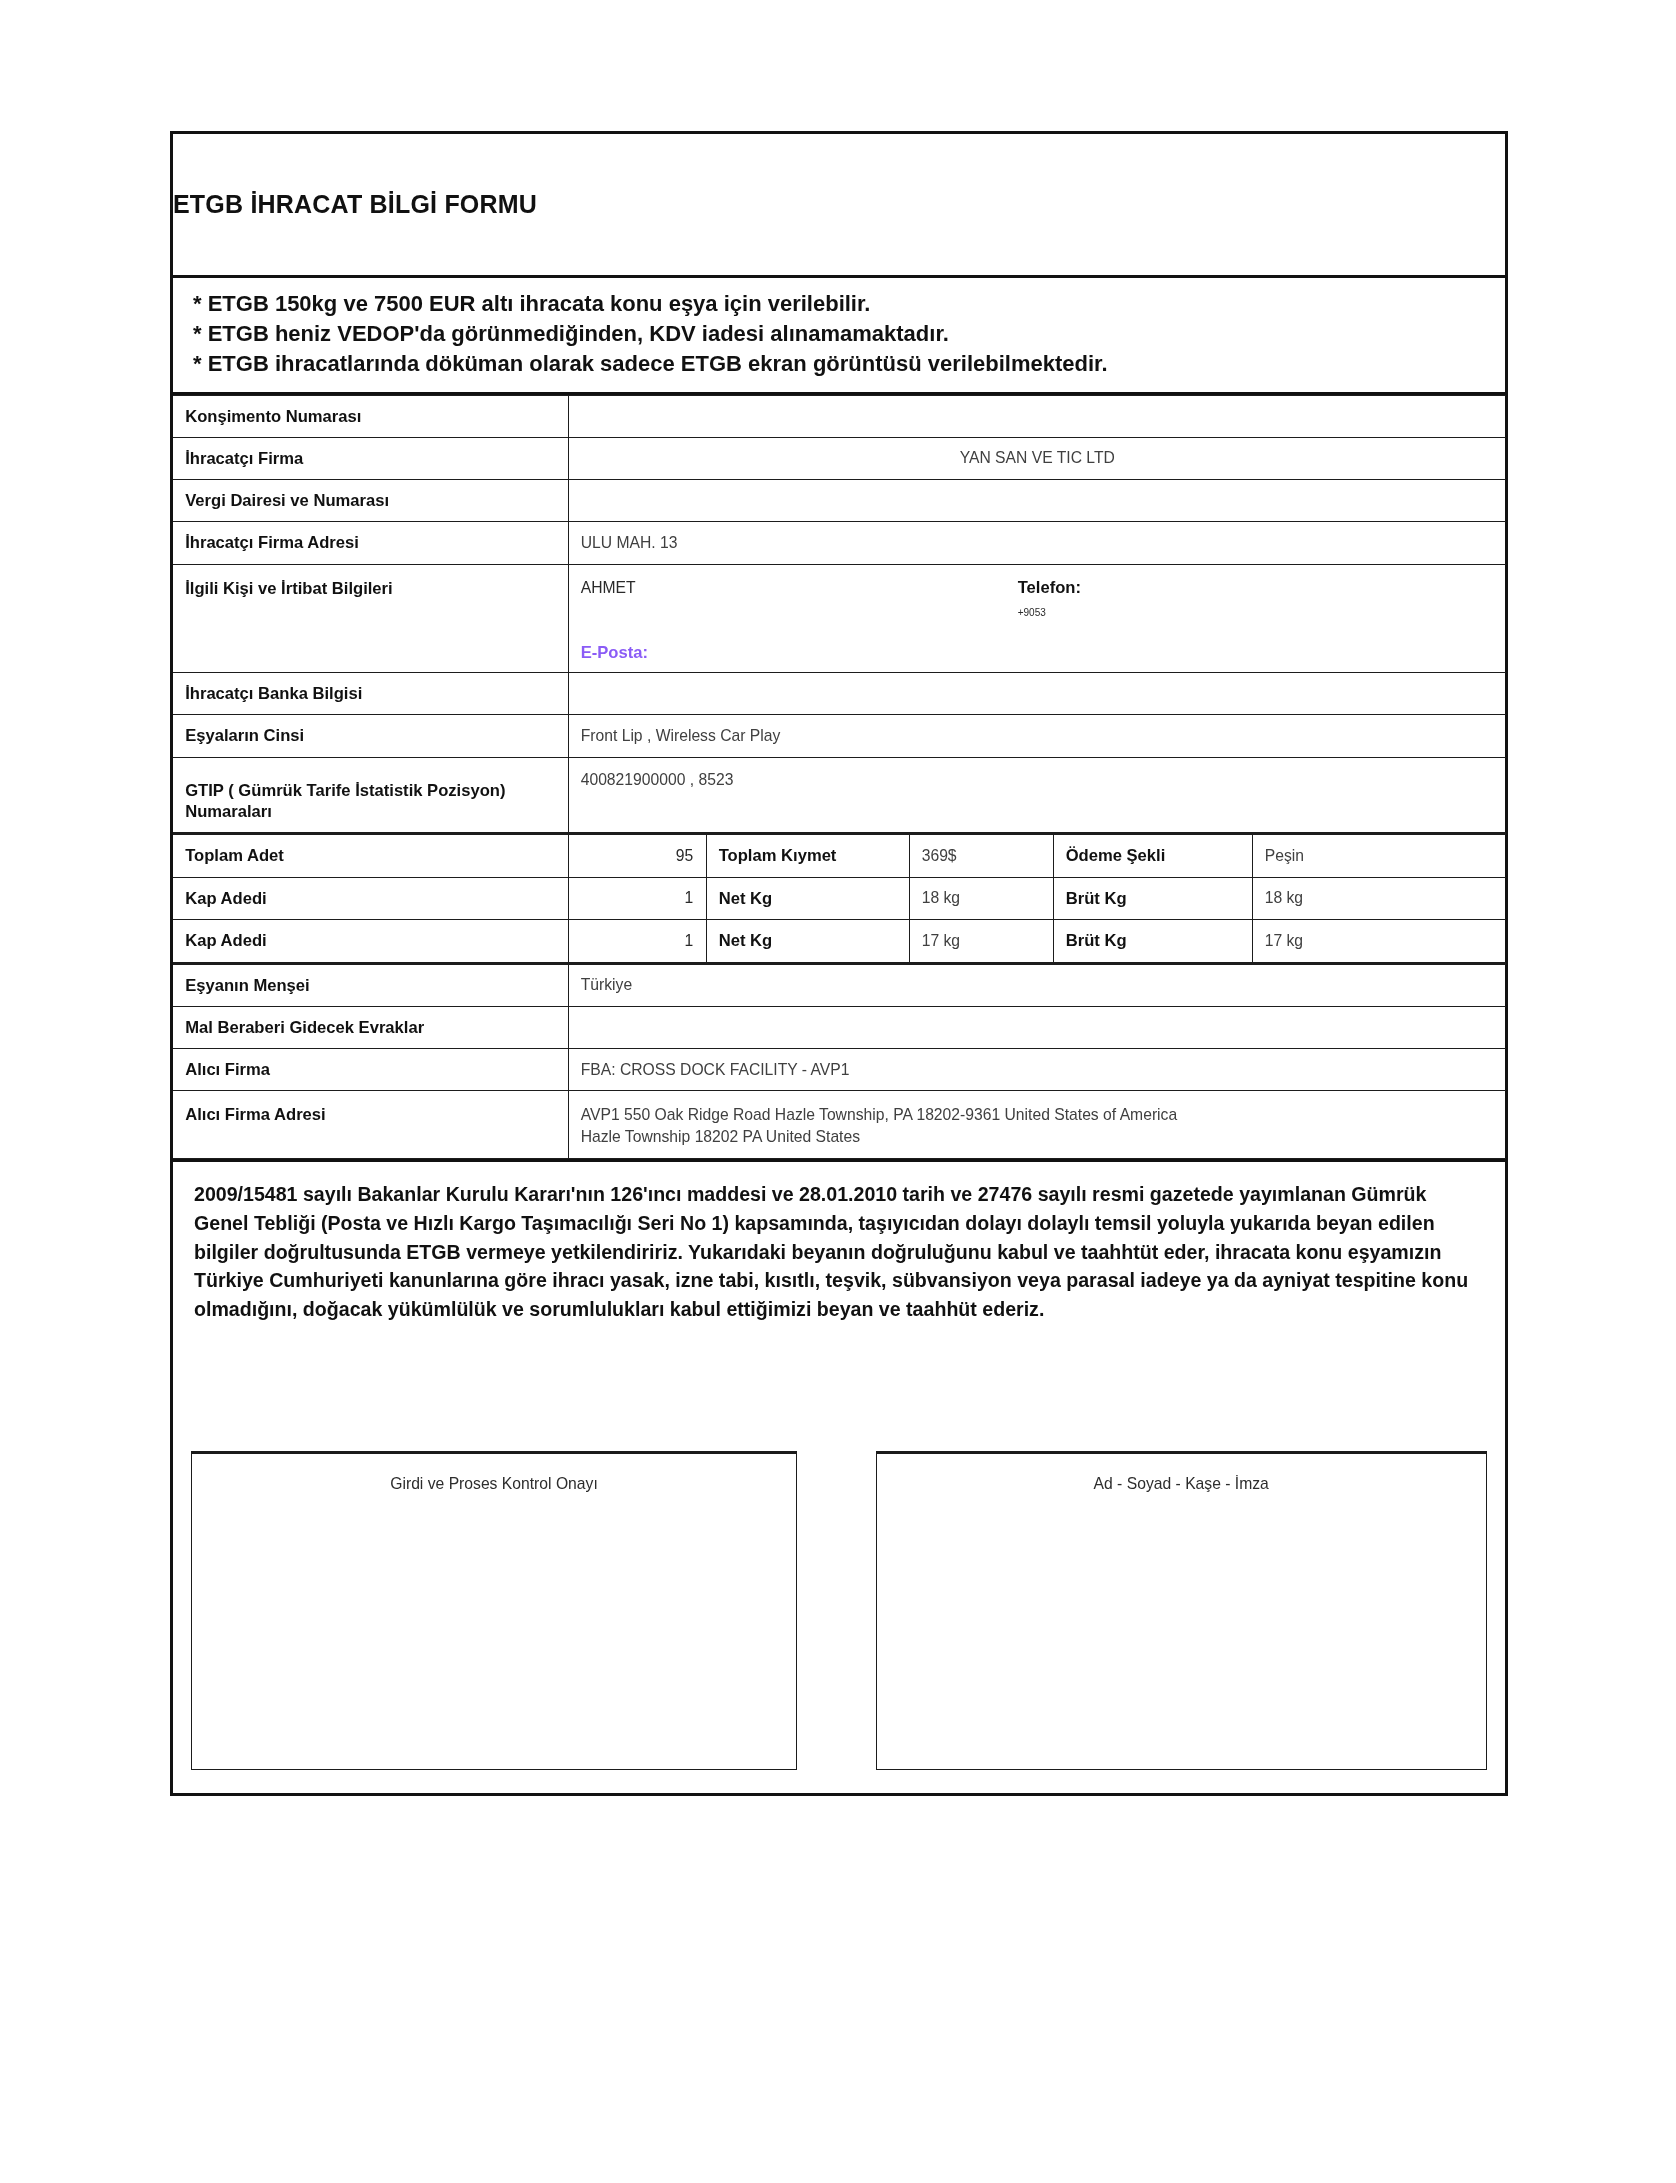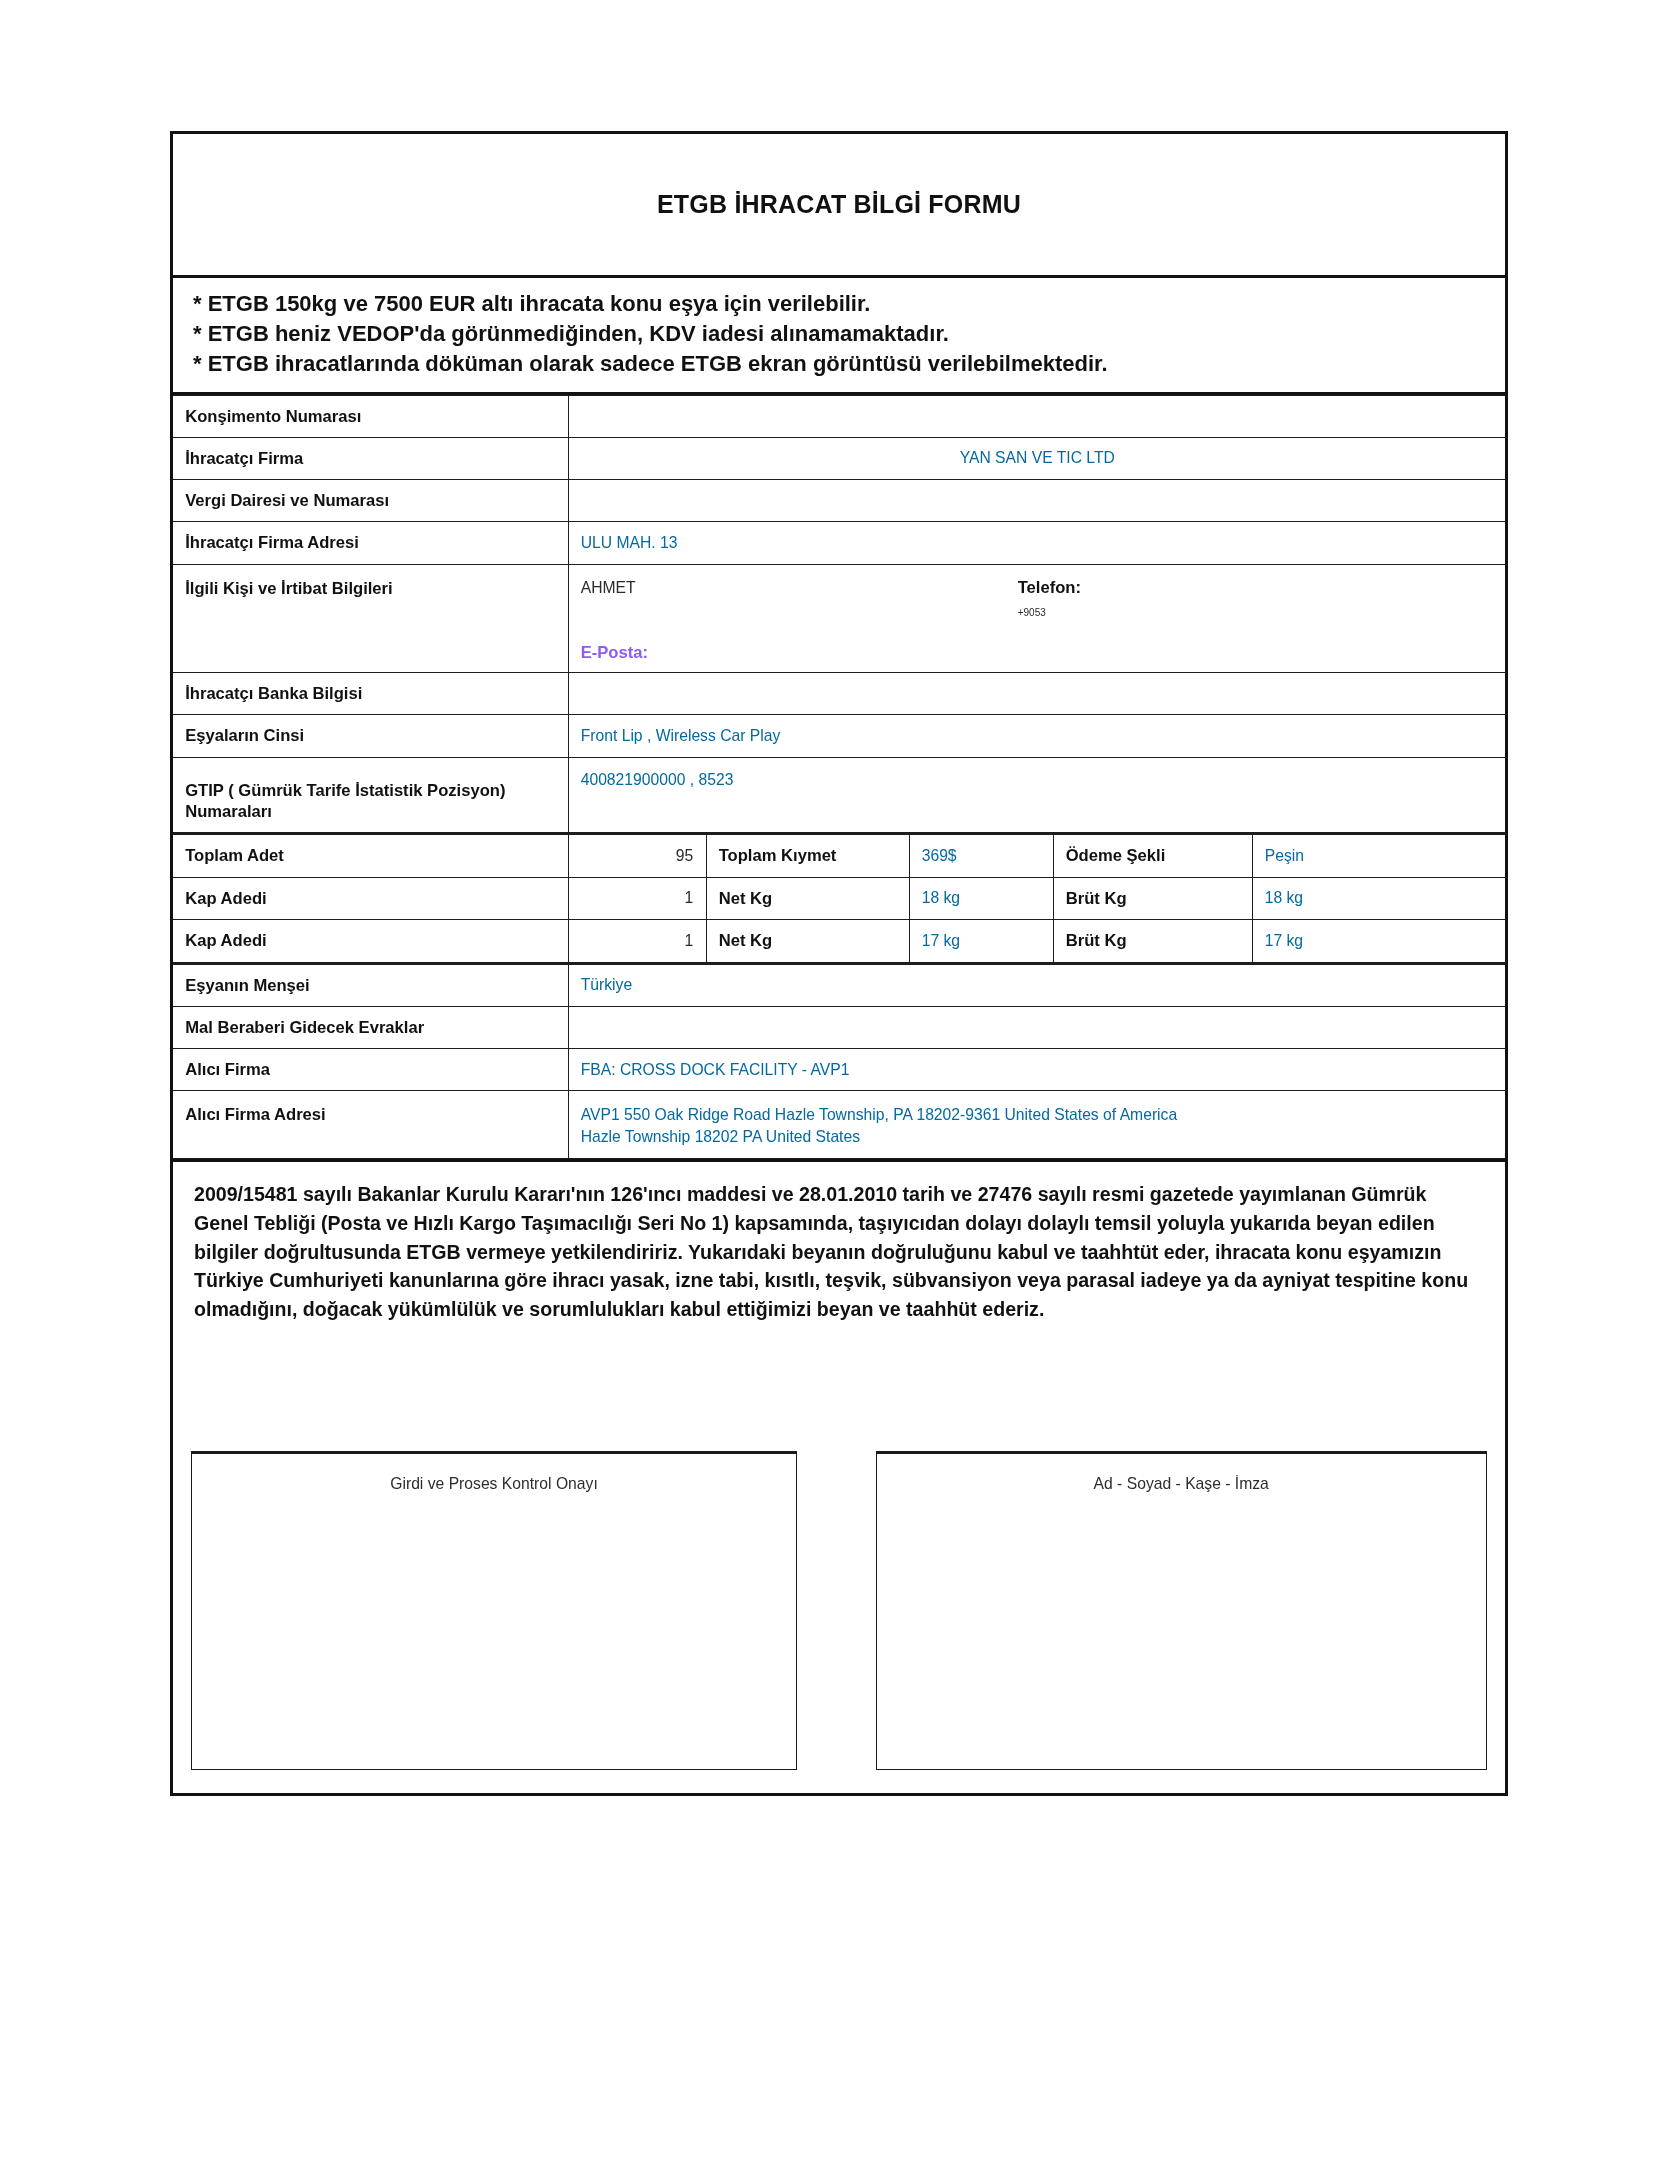--- a/index.html
+++ b/index.html
@@ -33,21 +33,21 @@
     box-sizing: border-box;
     background: #ffffff;
   }
 
   
   .title-block {
     height: 144px;
     border-bottom: 3.9px solid #111111;
     display: flex;
     align-items: center;
-    justify-content: center;
+    justify-content: flex-start;
     box-sizing: border-box;
   }
   .title-text {
     font-size: 25px;
     font-weight: 700;
     letter-spacing: 0.2px;
     color: #111111;
     text-align: center;
   }
 
@@ -84,21 +84,21 @@
 
   .lbl {
     font-size: 16.6px;
     font-weight: 700;
     color: #111111;
     line-height: 1.3;
   }
   .val {
     font-size: 15.7px;
     font-weight: 400;
-    color: #0369a1;
+    color: #404040;
     line-height: 1.42;
   }
   .val-center {
     text-align: center;
   }
   .num {
     font-size: 15.7px;
     font-weight: 400;
     color: #2a2a2a;
     text-align: right;

